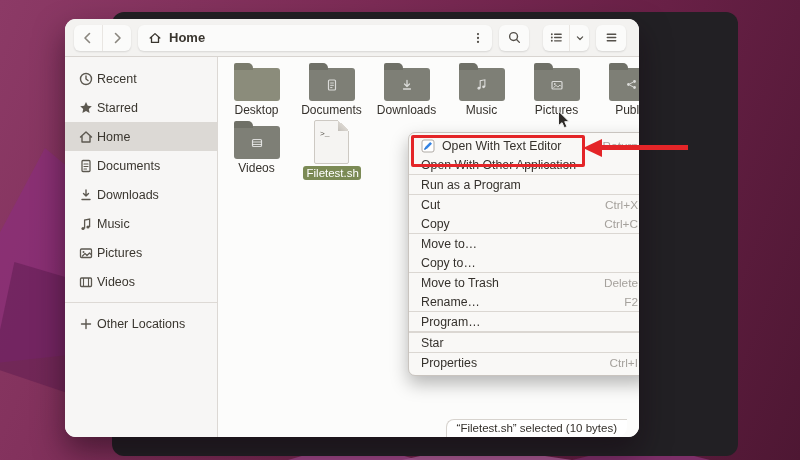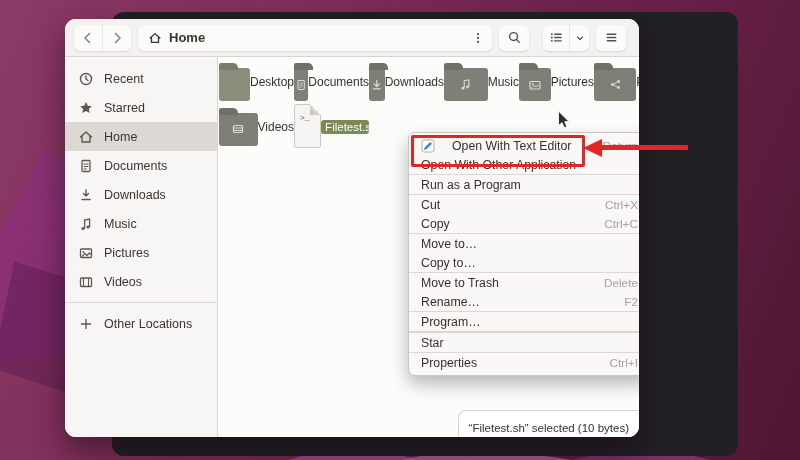--- a/index.html
+++ b/index.html
@@ -43,30 +43,30 @@
   .view-group{display:flex;background:#fbfbfa;border-radius:6px;overflow:hidden;flex:none;color:#55514b;}
   .view-seg{width:26px;height:26px;display:flex;align-items:center;justify-content:center;}
   .view-seg + .view-seg{border-left:1px solid #e9e6e2;width:19px;}
   .win-controls{display:flex;gap:13px;margin-left:10px;align-items:center;flex:none;}
   .circle-btn{width:19px;height:19px;border-radius:50%;background:#e5e2de;display:flex;
     align-items:center;justify-content:center;color:#3b3733;}
 
   
   .body-row{flex:1;display:flex;min-height:0;}
   .sidebar{width:152px;flex:none;background:#f7f6f5;border-right:1px solid #dcd8d4;padding-top:7px;}
-  .side-item{height:29px;display:flex;align-items:center;gap:10px;padding-left:13px;
+  .side-item{height:29px;display:flex;align-items:center;gap:3px;padding-left:13px;
     font-size:12.5px;color:#3a362f;}
   .side-item.selected{background:#dcd9d5;}
   .side-icon{width:16px;height:16px;flex:none;display:flex;color:#5c5850;}
   .side-sep{height:1px;background:#ddd9d5;margin:6px 0;}
 
   .content{flex:1;position:relative;background:#fcfcfb;}
   .tiles{display:grid;grid-template-columns:repeat(7,75px);justify-items:center;
     padding:4px 0 0 1px;row-gap:2px;}
-  .tile{width:75px;display:flex;flex-direction:row;align-items:center;}
+  .tile{width:75px;display:flex;flex-direction:column;align-items:center;}
   .tile-label{font-size:12px;color:#35312c;margin-top:3px;line-height:13px;}
   .folder{width:46px;height:33px;background:#7e7f76;border-radius:2px 3px 3px 3px;
     position:relative;margin-top:7px;}
   .folder::before{content:"";position:absolute;top:-5px;left:0;width:19px;height:7px;
     background:#6f7067;border-radius:2px 5px 0 0;}
   .folder.khaki{background:#8b8c7b;}
   .folder.khaki::before{background:#7a7b6c;}
   .emblem{position:absolute;inset:0;display:flex;align-items:center;justify-content:center;
     color:rgba(255,255,255,.72);}
   .page{width:33px;height:42px;background:#f5f4f2;border:1px solid #cdc9c3;border-radius:2px;
@@ -75,28 +75,28 @@
     background:linear-gradient(225deg,#fcfcfb 0%,#fcfcfb 50%,#dbd7d1 50%,#c3bfb9 100%);}
   .page-glyph{position:absolute;top:8px;left:5px;font-family:"Liberation Mono",monospace;
     font-size:8px;color:#55514a;letter-spacing:0;}
   .file-label{background:#7b8a55;color:#fff;border-radius:3px;padding:0 4px;font-size:11.5px;
     max-width:50px;overflow:hidden;white-space:nowrap;margin-top:2px;line-height:14px;}
 
   
   .menu{position:absolute;left:343px;top:113px;width:241px;background:#f9f8f6;
     border:1px solid #c9c4bf;border-radius:7px;box-shadow:0 8px 18px rgba(0,0,0,.28);
     padding:3px 0;z-index:10;}
-  .menu-item{height:19px;display:flex;align-items:center;padding:0 12px;font-size:12.3px;color:#35312c;gap:10px;}
+  .menu-item{height:19px;display:flex;align-items:center;padding:0 12px;font-size:12.3px;color:#35312c;}
   .mi-icon{width:14px;height:14px;margin-right:7px;display:flex;flex:none;}
   .shortcut{margin-left:auto;color:#a5a19c;font-size:11.8px;}
   .menu-sep{height:1px;background:#dbd7d2;}
 
   
-  .status-bubble{position:absolute;right:0;bottom:0;background:#ffffff;border:1px solid #d7d3ce;
-    border-right:none;border-bottom:none;border-radius:8px 0 10px 0;padding:11px 10px 3px;
+  .status-bubble{position:absolute;right:12px;bottom:0;background:#ffffff;border:1px solid #d7d3ce;
+    border-right:none;border-bottom:none;border-radius:8px 0 10px 0;padding:2px 10px 3px;
     font-size:11.5px;color:#34302b;z-index:5;}
 
   
   .anno-rect{position:absolute;left:411px;top:135px;width:168px;height:26px;
     border:3px solid #e42528;border-radius:2px;z-index:50;}
   .anno-arrow-head{position:absolute;left:583px;top:139px;width:0;height:0;
     border-top:9px solid transparent;border-bottom:9px solid transparent;
     border-right:19px solid #e42528;z-index:50;}
   .anno-arrow-shaft{position:absolute;left:600px;top:145px;width:88px;height:5px;
     background:#e42528;z-index:50;}

